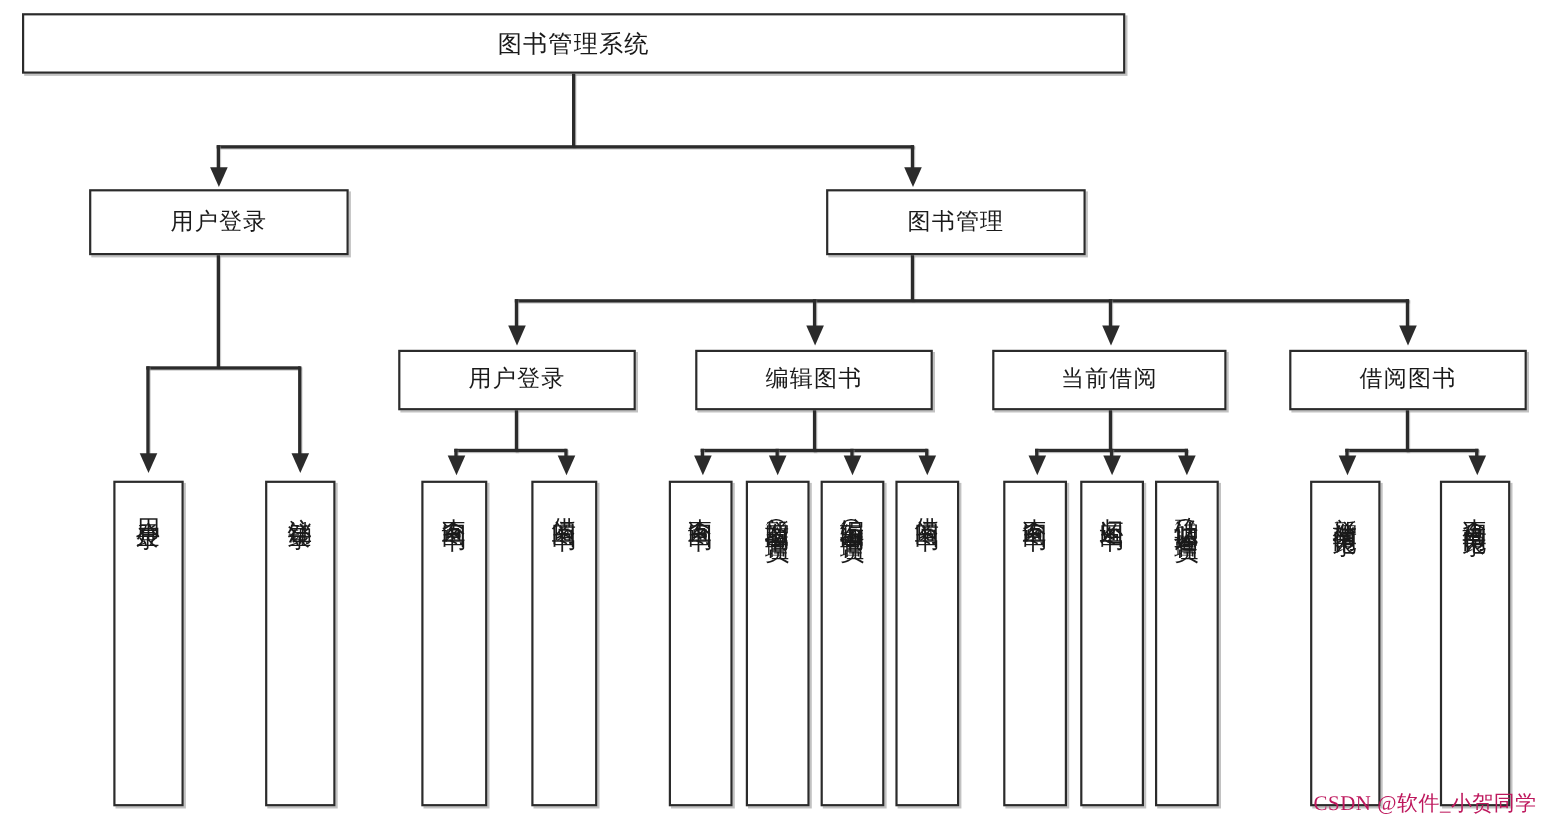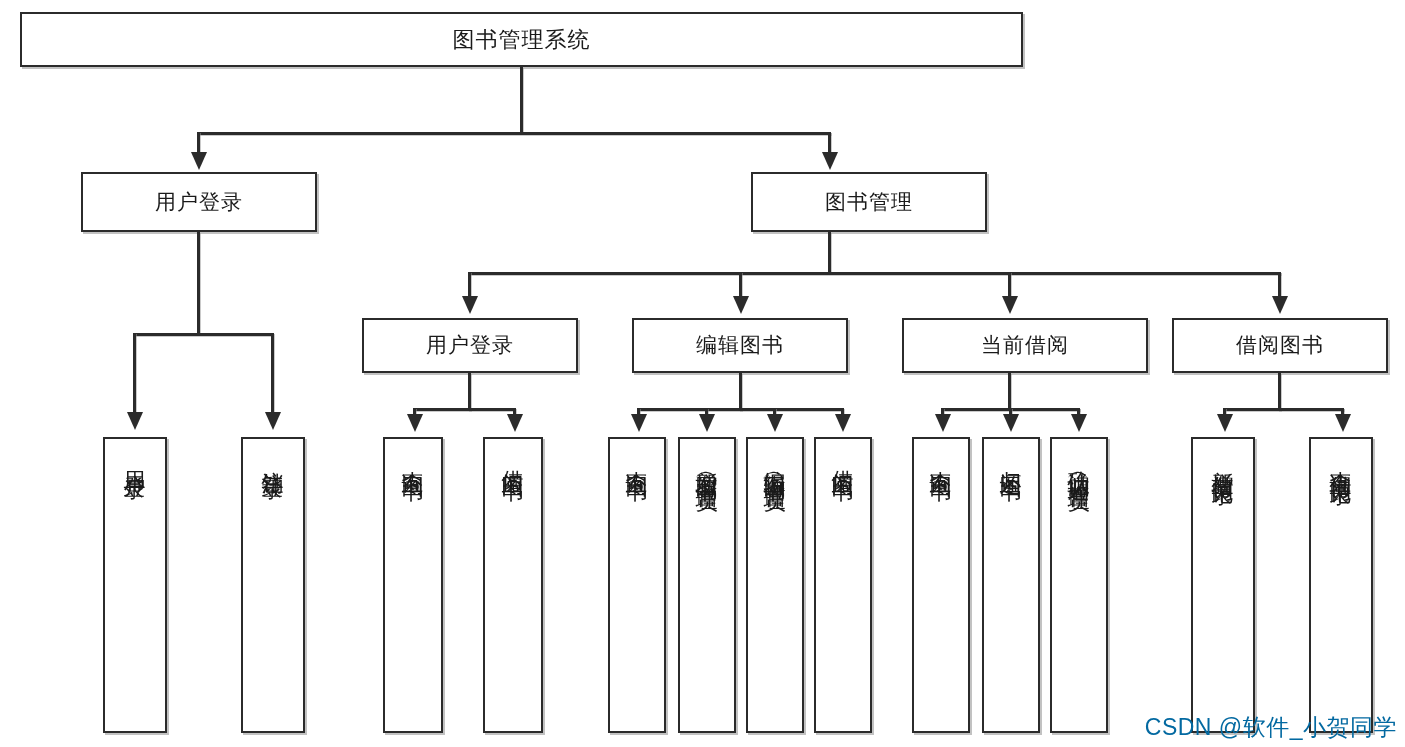--- a/index.html
+++ b/index.html
@@ -72,26 +72,27 @@
     border-left:8px solid transparent;
     border-right:8px solid transparent;
     border-top:18px solid #2b2b2b;
   }
 
   
   .watermark{
     position:absolute;
     right:8px;
     bottom:4px;
-    font-size:23px;
-    color:#0369a1;
+    font-size:19px;
+    color:#be185d;
     letter-spacing:.5px;
     white-space:nowrap;
     pointer-events:none;
     user-select:none;
+    font-family:Liberation Serif, serif;
   }
 </style>
 </head>
 <body>
 
 <div id="canvas">
 
   <div class="node root h" style="left:20px;top:12px;width:1003px;height:55px;">
     <span class="label">图书管理系统</span>
   </div>
@@ -135,21 +136,21 @@
 
   <div class="vline" style="left:1278px;top:272px;width:3px;height:27px;"></div>
   <div class="arrow" style="left:1272px;top:296px;"></div>
 
   <div class="node h" style="left:362px;top:318px;width:216px;height:55px;">
     <span class="label">用户登录</span>
   </div>
   <div class="node h" style="left:632px;top:318px;width:216px;height:55px;">
     <span class="label">编辑图书</span>
   </div>
-  <div class="node h" style="left:902px;top:318px;width:246px;height:55px;">
+  <div class="node h" style="left:902px;top:318px;width:213px;height:55px;">
     <span class="label">当前借阅</span>
   </div>
   <div class="node h" style="left:1172px;top:318px;width:216px;height:55px;">
     <span class="label">借阅图书</span>
   </div>
 
   <div class="vline" style="left:468px;top:373px;width:3px;height:38px;"></div>
   <div class="hline" style="left:413px;top:408px;width:102px;height:3px;"></div>
   <div class="vline" style="left:413px;top:408px;width:3px;height:10px;"></div>
   <div class="arrow" style="left:407px;top:414px;"></div>

